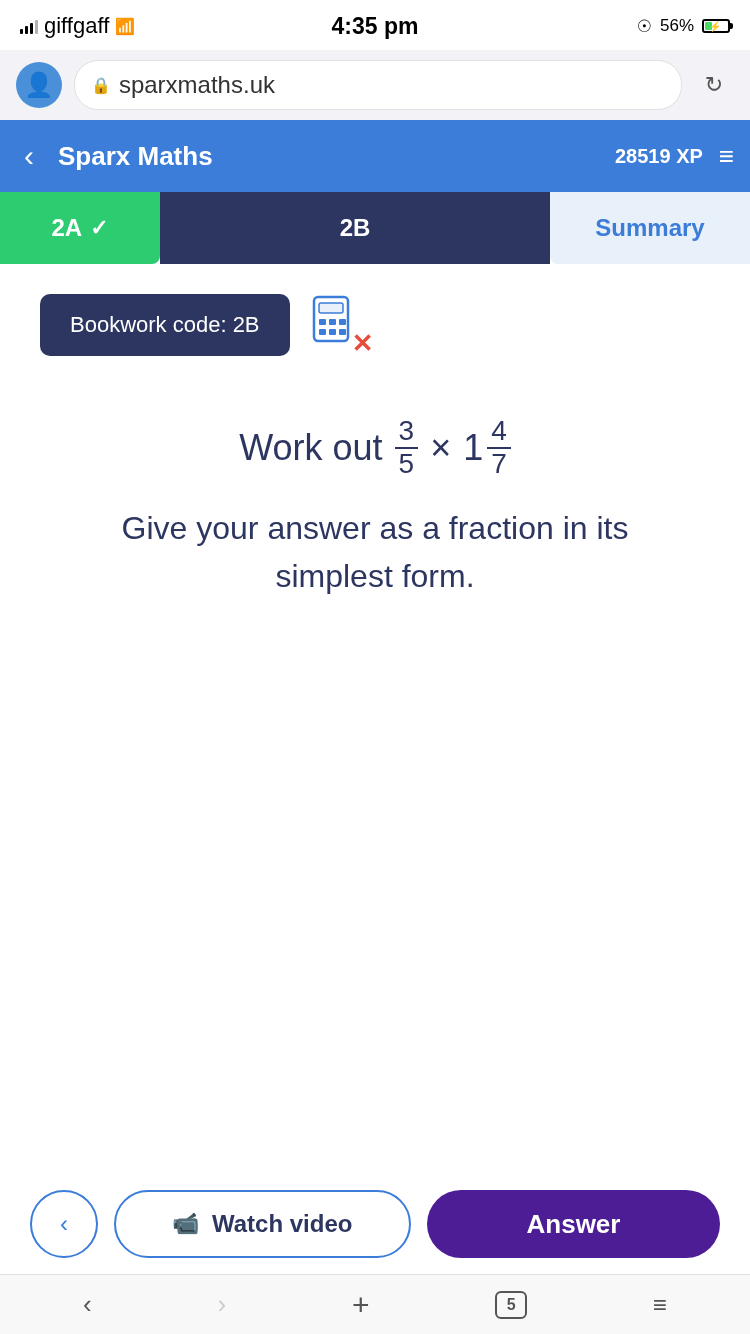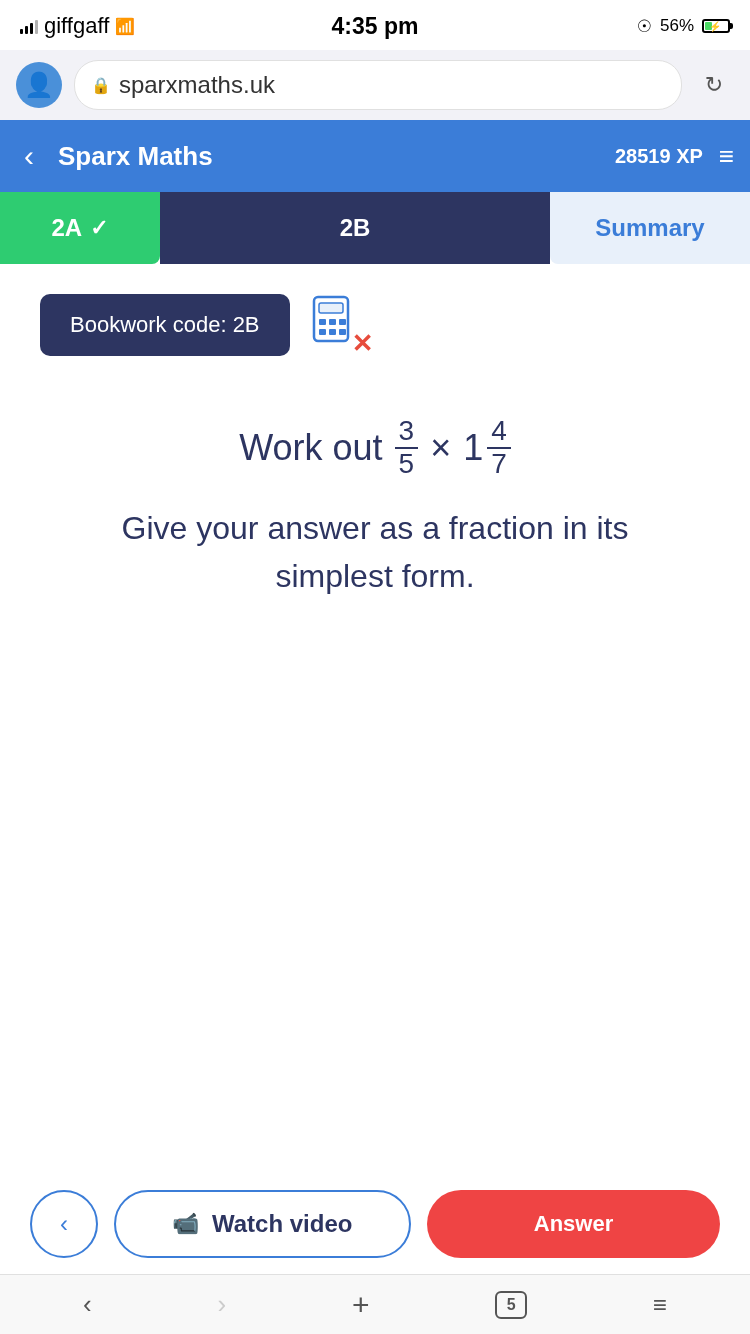--- a/index.html
+++ b/index.html
@@ -353,24 +353,24 @@
       cursor: pointer;
     }
     .video-icon {
       font-size: 22px;
       color: #3b7dd8;
     }
     .answer-btn {
       flex: 1;
       height: 68px;
       border-radius: 34px;
-      background: #ef4444;
+      background: #4c1d95;
       border: none;
       color: white;
-      font-size: 22px;
+      font-size: 26px;
       font-weight: 700;
       cursor: pointer;
     }
 
     
     .system-nav {
       position: fixed;
       bottom: 0;
       left: 0;
       width: 750px;

